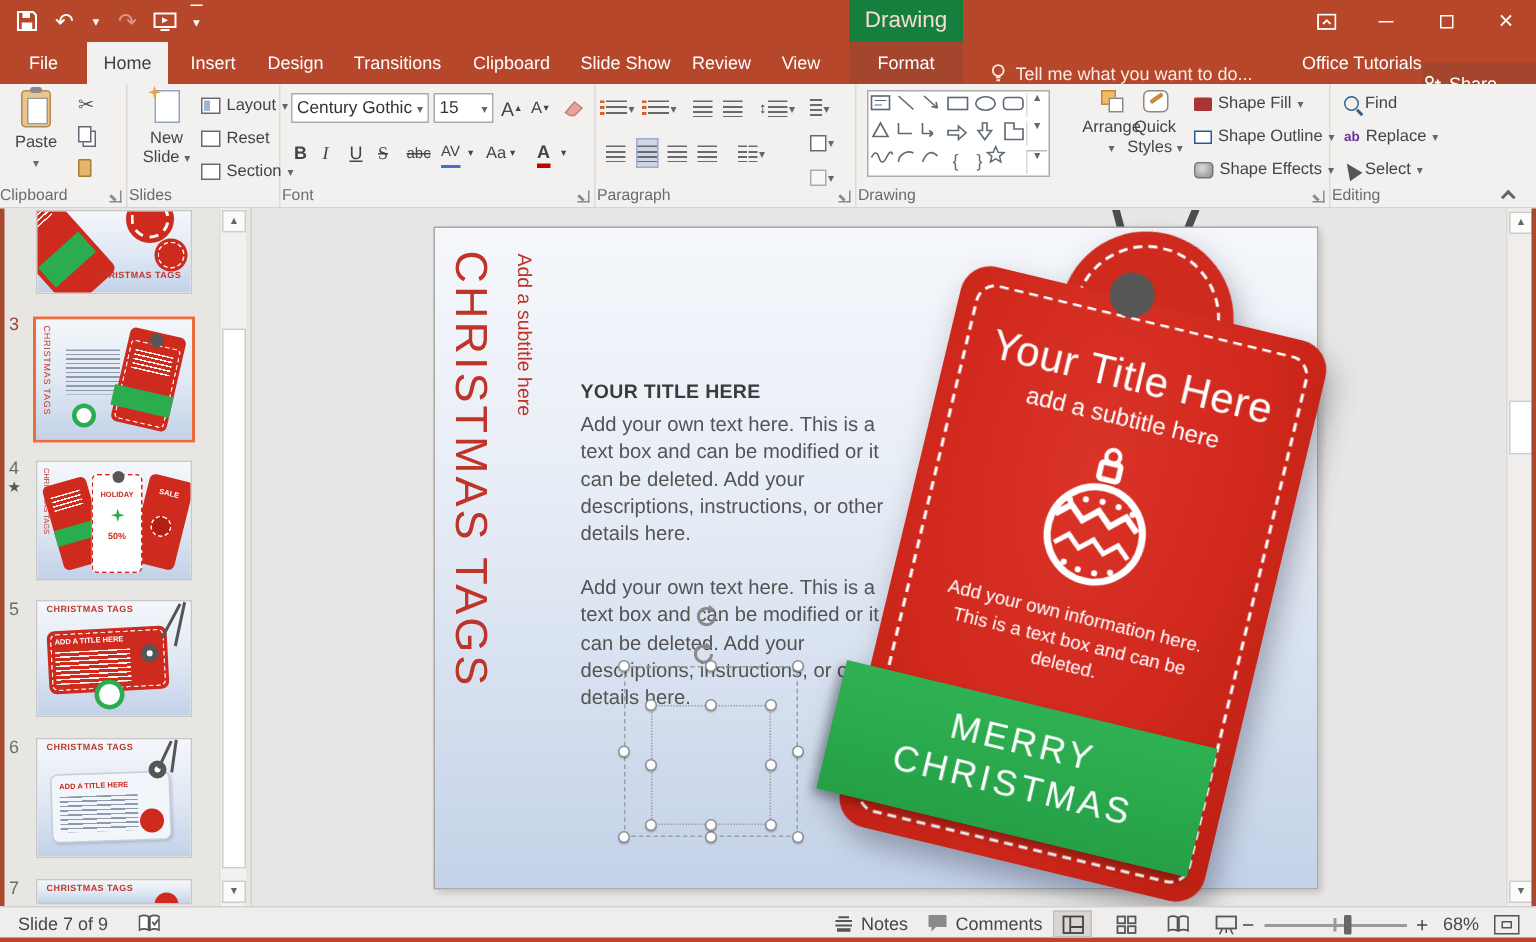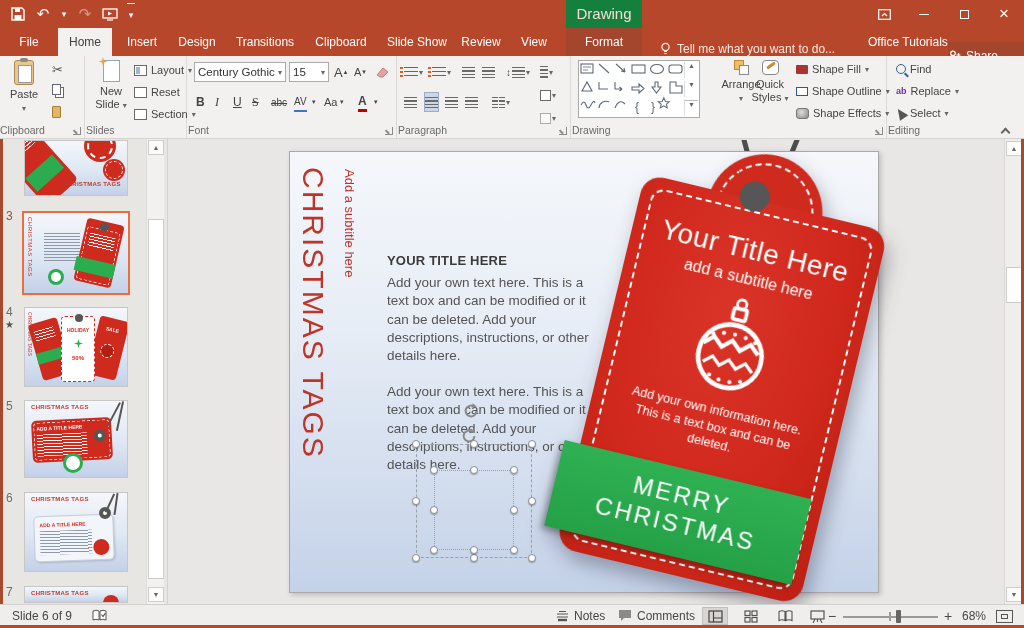--- a/index.html
+++ b/index.html
@@ -581,21 +581,21 @@
       <span class="sbtn" style="top:2px">▲</span>
       <div class="sthumb" style="top:128px;height:36px"></div>
       <span class="sbtn" style="top:448px">▼</span>
     </div>
 
     <div class="edge" style="left:0"></div>
     <div class="edge" style="right:0"></div>
   </div>
 
   <div class="statusbar">
-    <span class="sitem" style="left:12px">Slide 6 of 9</span>
+    <span class="sitem" style="left:12px">Slide 7 of 9</span>
     <span class="sitem" style="left:92px">
       <svg width="15" height="13" viewBox="0 0 15 13">
           <path d="M1 2 q3 -1.5 6 0 v9 q-3 -1.5 -6 0 z M14 2 q-3 -1.5 -6 0 v9 q3 -1.5 6 0 z" fill="#fff" stroke="#555" stroke-width="1"></path>
           <path d="M9.5 5.5 l1.5 2 2.5 -3.5" fill="none" stroke="#555" stroke-width="1.2"></path>
         </svg>
     </span>
     <span class="sitem" style="left:556px">
       <svg width="13" height="12" viewBox="0 0 13 12">
           <path d="M1 4 h11 M3 1.5 h7 M1 7 h11" stroke="#555" stroke-width="1.2"></path>
           <path d="M2 10 h9" stroke="#555" stroke-width="2.4"></path>

